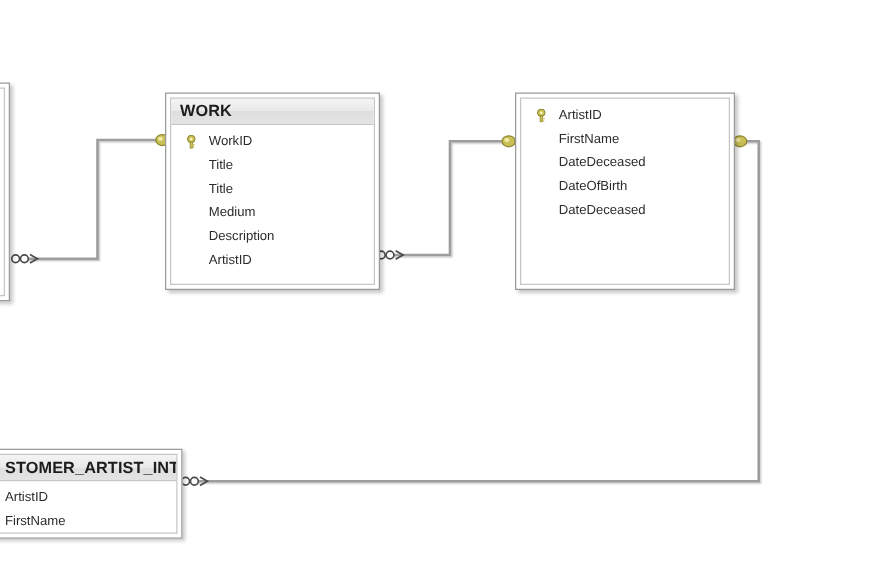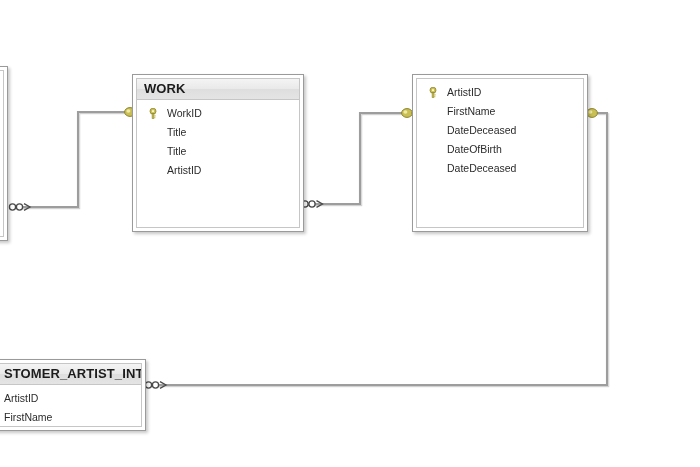--- a/index.html
+++ b/index.html
@@ -186,20 +186,26 @@
           <span>WorkID</span>
         </div>
 
         <div class="attr-row">
           <span>Title</span>
         </div>
         <div class="attr-row">
           <span>Title</span>
         </div>
         <div class="attr-row">
+          <span>Medium</span>
+        </div>
+        <div class="attr-row">
+          <span>Description</span>
+        </div>
+        <div class="attr-row">
           <span>ArtistID</span>
         </div>
 
       </div>
     </div>
   </div>
 
   <div class="table-box" style="left:412px; top:74px; width:176px; height:158px;">
     <div class="table-inner">
       <div class="table-rows">

